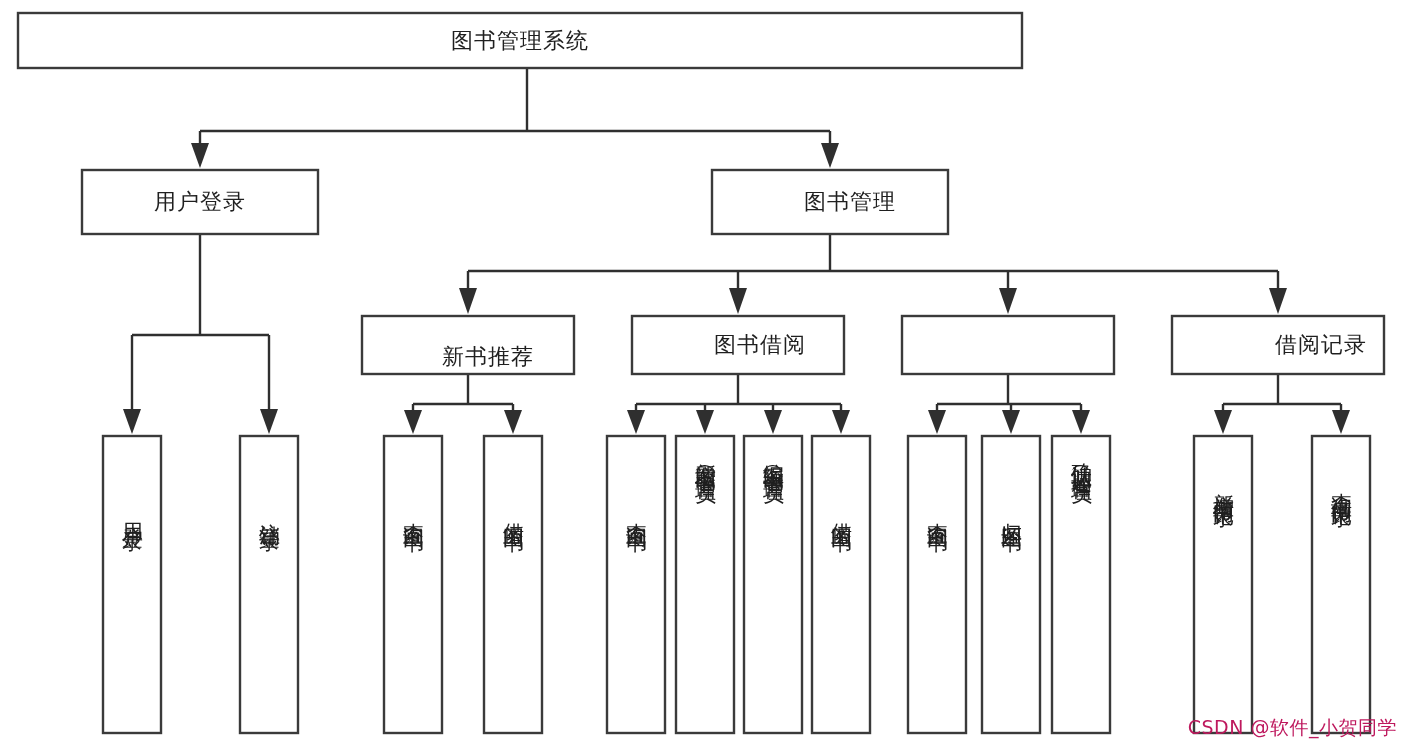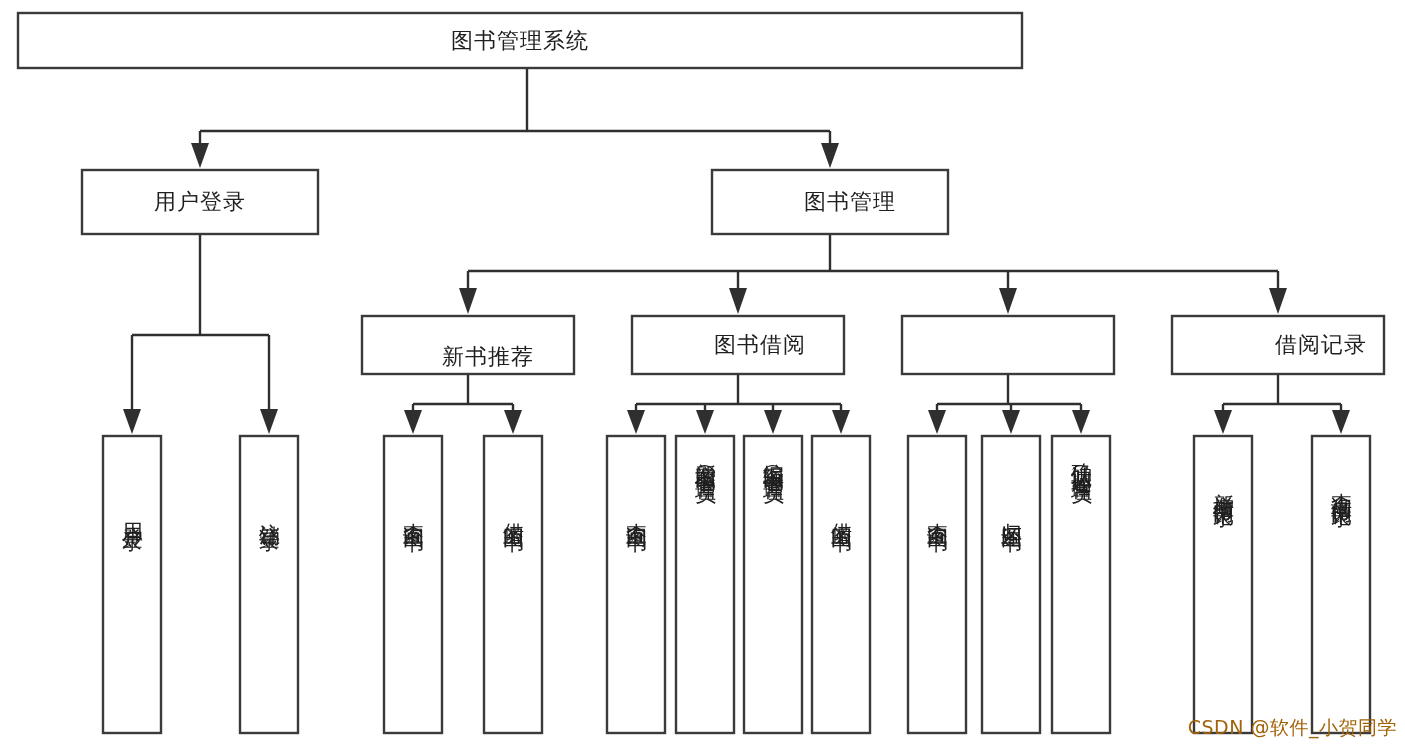--- a/index.html
+++ b/index.html
@@ -71,21 +71,21 @@
     color: #1f1f1f;
     letter-spacing: 1px;
     white-space: nowrap;
   }
   #watermark {
     position: absolute;
     right: 8px;
     bottom: 6px;
     font-family: "DejaVu Sans", "Liberation Sans", sans-serif;
     font-size: 19px;
-    color: #a16207;
+    color: #be185d;
     letter-spacing: 0.5px;
     white-space: nowrap;
     margin-left: 27px;
   }
 </style>
 </head>
 <body>
 
 <div id="diagram-root">
 

